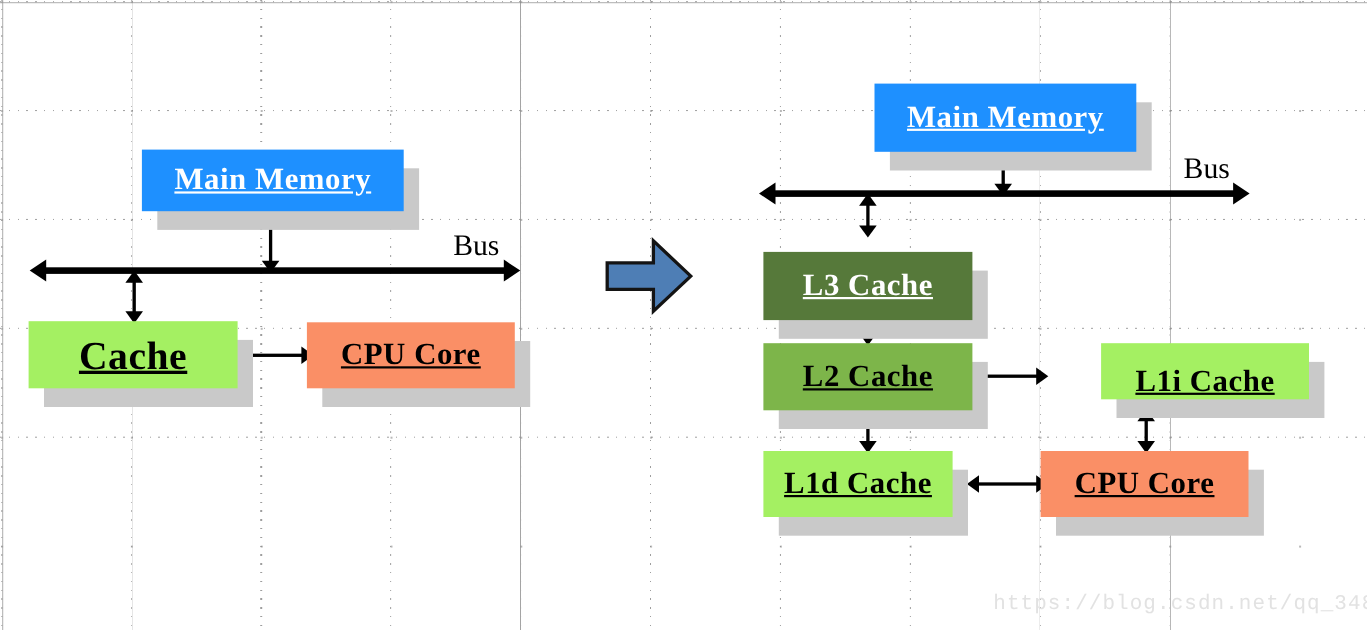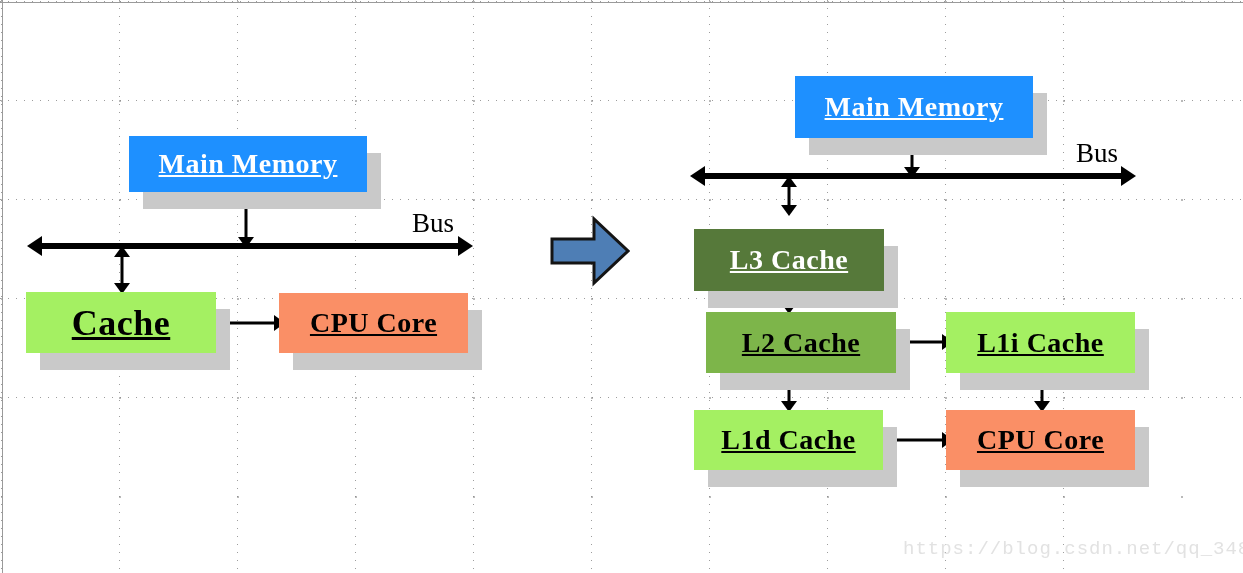--- a/index.html
+++ b/index.html
@@ -202,51 +202,51 @@
     <span class="face" style="background:#56793A;"></span>
     <span class="lbl">L3 Cache</span>
   </div>
 
   <div class="vconn" style="left:780px;top:274px;width:18px;height:40px;">
     <span class="ahead up"></span>
     <span class="stem"></span>
     <span class="ahead dn"></span>
   </div>
 
-  <div class="node" style="left:694px;top:312px;width:190px;height:61px;font-size:28px;color:#000000;margin-left:12px;">
+  <div class="node" style="left:694px;top:312px;width:190px;height:61px;font-size:28px;color:#000000;">
     <span class="shadow"></span>
     <span class="face" style="background:#7DB54A;"></span>
     <span class="lbl">L2 Cache</span>
   </div>
 
   <div class="hconn" style="left:879px;top:333px;width:74px;height:18px;">
     <span class="ahead lt"></span>
     <span class="stem"></span>
     <span class="ahead rt"></span>
   </div>
 
-  <div class="node" style="left:946px;top:312px;width:189px;height:61px;font-size:28px;color:#000000;">
+  <div class="node" style="left:1001px;top:312px;width:189px;height:51px;font-size:28px;color:#000000;align-items:flex-end;">
     <span class="shadow"></span>
     <span class="face" style="background:#A4F062;"></span>
     <span class="lbl">L1i Cache</span>
   </div>
 
   <div class="vconn" style="left:780px;top:372px;width:18px;height:40px;">
     <span class="ahead up"></span>
     <span class="stem"></span>
     <span class="ahead dn"></span>
   </div>
 
   <div class="vconn" style="left:1033px;top:372px;width:18px;height:40px;">
     <span class="ahead up"></span>
     <span class="stem"></span>
     <span class="ahead dn"></span>
   </div>
 
-  <div class="node" style="left:694px;top:410px;width:189px;height:60px;font-size:28px;color:#000000;">
+  <div class="node" style="left:694px;top:410px;width:172px;height:60px;font-size:28px;color:#000000;">
     <span class="shadow"></span>
     <span class="face" style="background:#A4F062;"></span>
     <span class="lbl">L1d Cache</span>
   </div>
 
   <div class="hconn" style="left:879px;top:431px;width:74px;height:18px;">
     <span class="ahead lt"></span>
     <span class="stem"></span>
     <span class="ahead rt"></span>
   </div>

